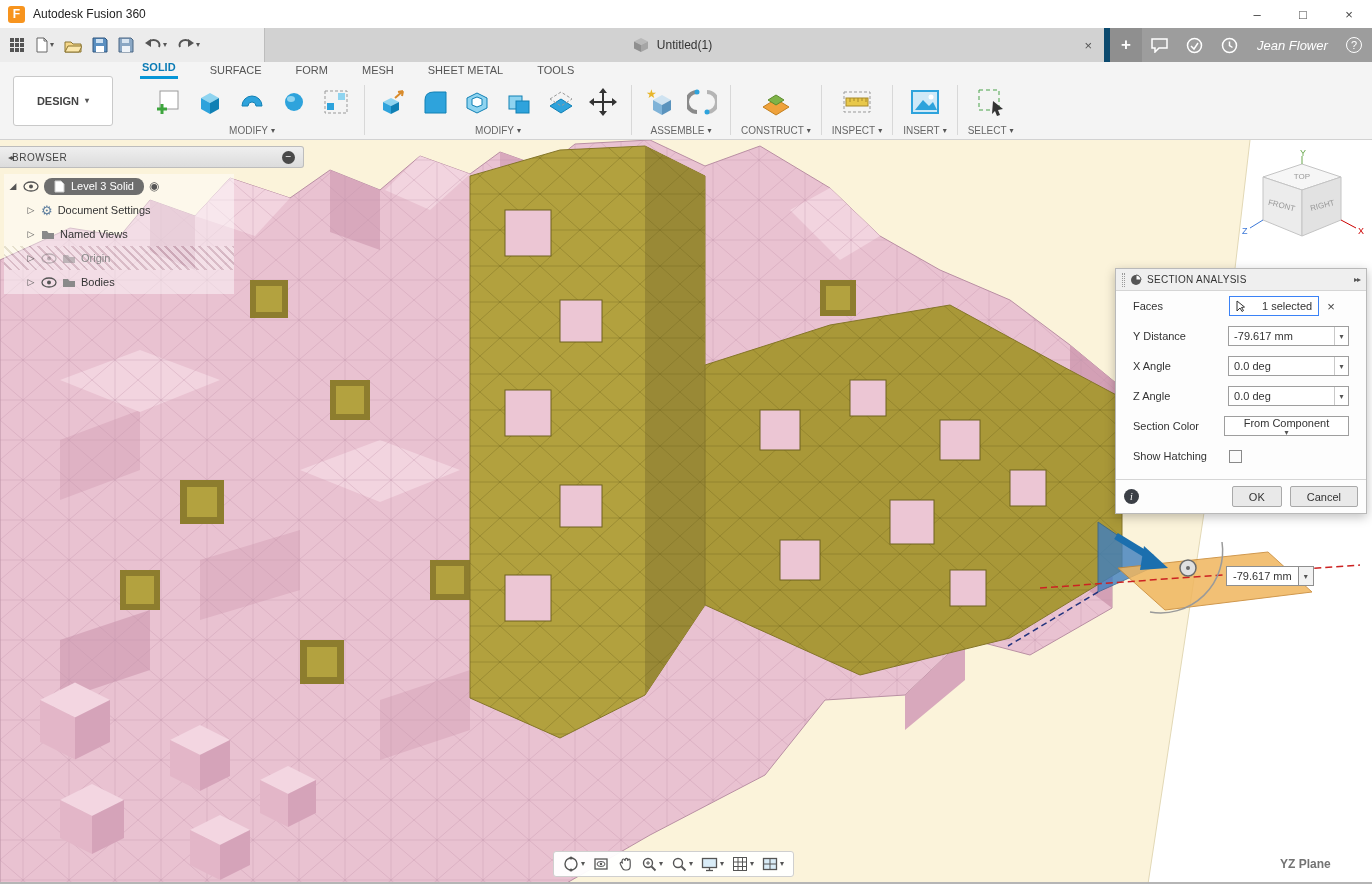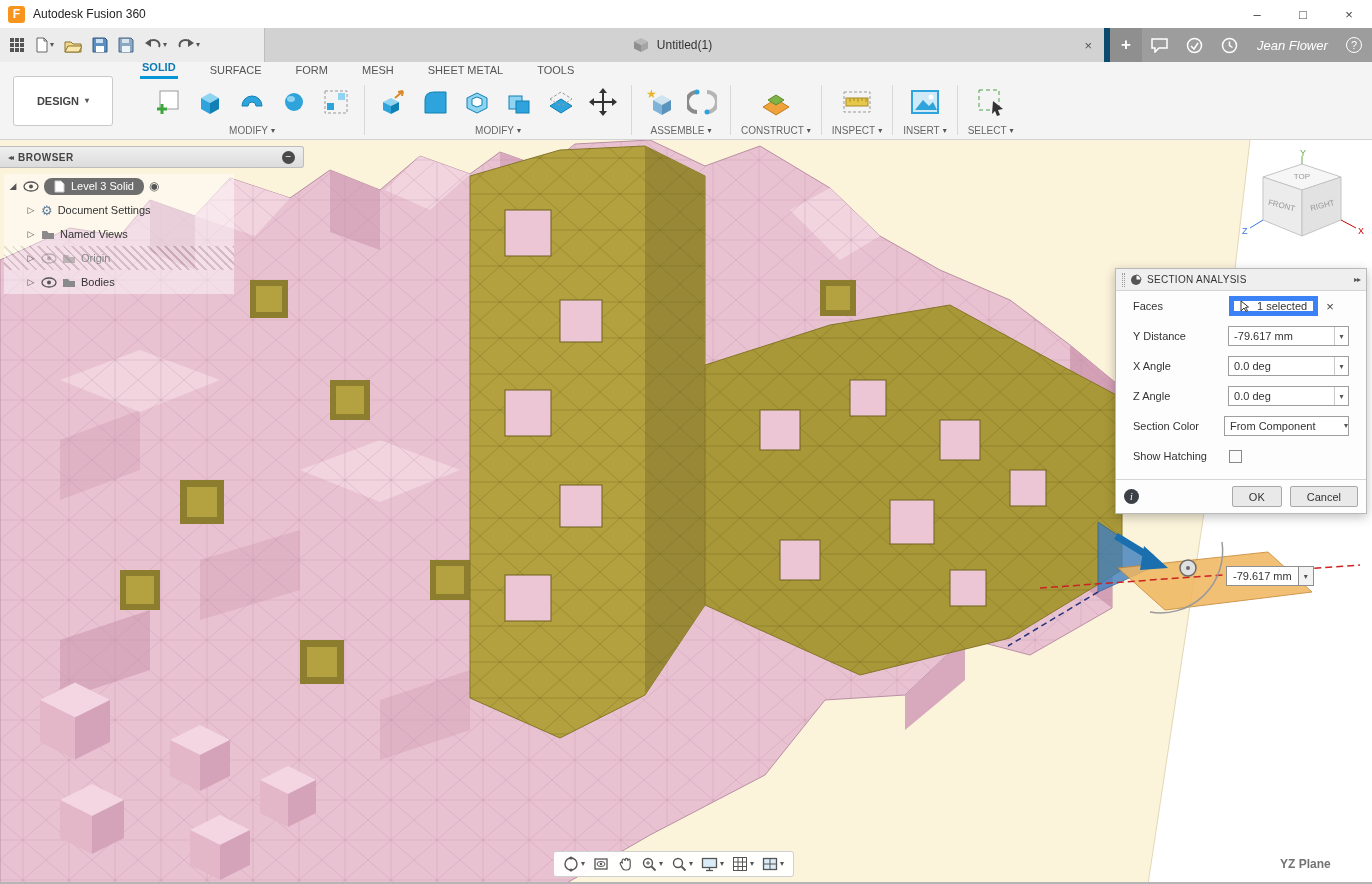--- a/index.html
+++ b/index.html
@@ -43,21 +43,21 @@
   .rgroup-label{font-size:10px;color:#666;display:flex;align-items:center;gap:3px;}
   .rsep{width:1px;background:#d8d8d8;margin:4px 0;}
 
   
   .canvas{position:absolute;left:0;top:140px;width:1372px;height:744px;background:#fbf3da;}
   .model-svg{position:absolute;left:0;top:0;}
 
   
   .browser{position:absolute;left:0;top:6px;width:304px;z-index:5;}
   .browser-header{height:22px;background:linear-gradient(#efefef,#dcdcdc);border:1px solid #bdbdbd;border-left:none;display:flex;align-items:center;font-size:10px;color:#444;padding:0 8px;border-radius:0 3px 3px 0;}
-  .browser-header .hdr-title{margin-left:6px;letter-spacing:.5px;font-weight:bold;}
+  .browser-header .hdr-title{margin-left:0;letter-spacing:.5px;}
   .collapse-arrows{font-size:8px;color:#555;letter-spacing:-2px;}
   .circle-minus{margin-left:auto;width:13px;height:13px;border-radius:50%;background:#4a4a4a;color:#fff;font-size:10px;line-height:12px;text-align:center;}
   .tree{padding:6px 0 0 4px;}
   .tree-row{display:flex;align-items:center;height:24px;gap:5px;background:rgba(255,255,255,.45);width:230px;padding-left:4px;}
   .tree-row.child{padding-left:22px;width:230px;}
   .expander{font-size:9px;color:#555;width:10px;text-align:center;}
   .root-pill{background:#6e6e6e;color:#fff;font-size:11px;padding:2px 10px;border-radius:8px;display:flex;align-items:center;gap:6px;}
   .tree-label{font-size:11px;color:#333;}
   .row-hidden .tree-label{color:#888;}
   .row-hidden{background:repeating-linear-gradient(45deg,rgba(255,255,255,.5),rgba(255,255,255,.5) 4px,rgba(170,170,170,.25) 4px,rgba(170,170,170,.25) 6px);}
@@ -68,26 +68,26 @@
   .viewcube{position:absolute;left:1240px;top:10px;width:128px;height:122px;z-index:4;}
 
   
   .dialog{position:absolute;left:1115px;top:128px;width:252px;background:#fdfdfd;border:1px solid #b9b9b9;box-shadow:0 3px 10px rgba(0,0,0,.25);z-index:10;font-size:11px;}
   .dlg-header{height:22px;background:#efefef;border-bottom:1px solid #d5d5d5;display:flex;align-items:center;padding:0 6px;gap:5px;color:#333;}
   .dlg-grip{width:3px;height:14px;border-left:1px dotted #999;border-right:1px dotted #999;}
   .dlg-title{font-size:10px;letter-spacing:.3px;}
   .dlg-expand{margin-left:auto;font-size:8px;color:#555;letter-spacing:-1px;}
   .dlg-row{display:flex;align-items:center;height:30px;padding:0 17px;}
   .dlg-label{width:96px;color:#333;}
-  .sel-box{display:flex;align-items:center;gap:8px;border:5px solid #3b82f6;background:#fff;height:20px;padding:0 6px;}
+  .sel-box{display:flex;align-items:center;gap:17px;border:1px solid #3b82f6;background:#fff;height:20px;padding:0 6px;}
   .sel-x{margin-left:8px;font-size:13px;color:#444;}
   .num-input{display:flex;align-items:center;border:1px solid #9e9e9e;background:#fff;height:20px;width:122px;}
   .num-input .val{flex:1;padding:0 5px;}
   .num-input .arrow{width:14px;height:100%;display:flex;align-items:center;justify-content:center;border-left:1px solid #c9c9c9;font-size:8px;color:#555;}
-  .select-box{display:flex;align-items:center;border:1px solid #9e9e9e;background:#fff;height:20px;width:132px;}
+  .select-box{display:flex;align-items:center;border:1px solid #9e9e9e;background:#fff;height:20px;width:132px;flex-direction:column;}
   .select-box .val{flex:1;padding:0 5px;}
   .checkbox{width:13px;height:13px;border:1px solid #8a8a8a;background:#fbfbfb;}
   .dlg-footer{border-top:1px solid #d5d5d5;height:34px;display:flex;align-items:center;padding:0 8px;margin-top:8px;}
   .info-circle{width:15px;height:15px;border-radius:50%;background:#3b3f46;color:#fff;font-size:10px;font-style:italic;font-family:"Liberation Serif",serif;display:flex;align-items:center;justify-content:center;}
   .dlg-btn{height:21px;padding:0 16px;background:#e9e9e9;border:1px solid #a9a9a9;border-radius:2px;font-size:11px;color:#333;display:flex;align-items:center;}
   .dlg-btn.ok{margin-left:auto;}
   .dlg-btn.cancel{margin-left:8px;}
 
   
   .mvalue{position:absolute;left:1226px;top:426px;display:flex;z-index:6;}

